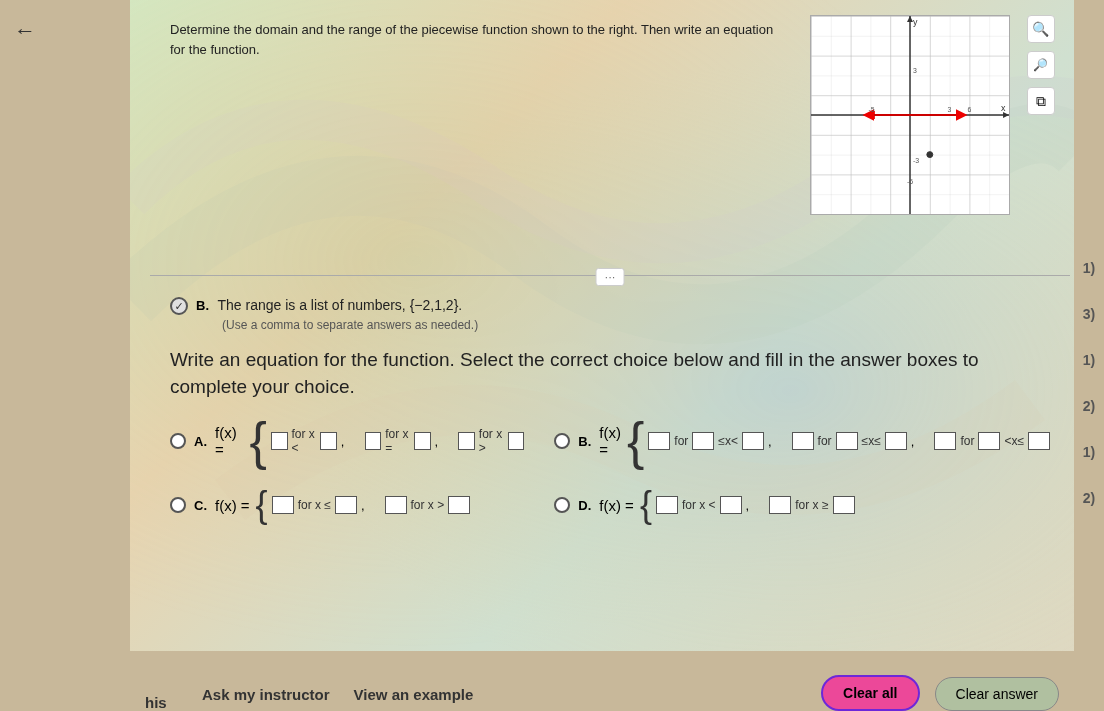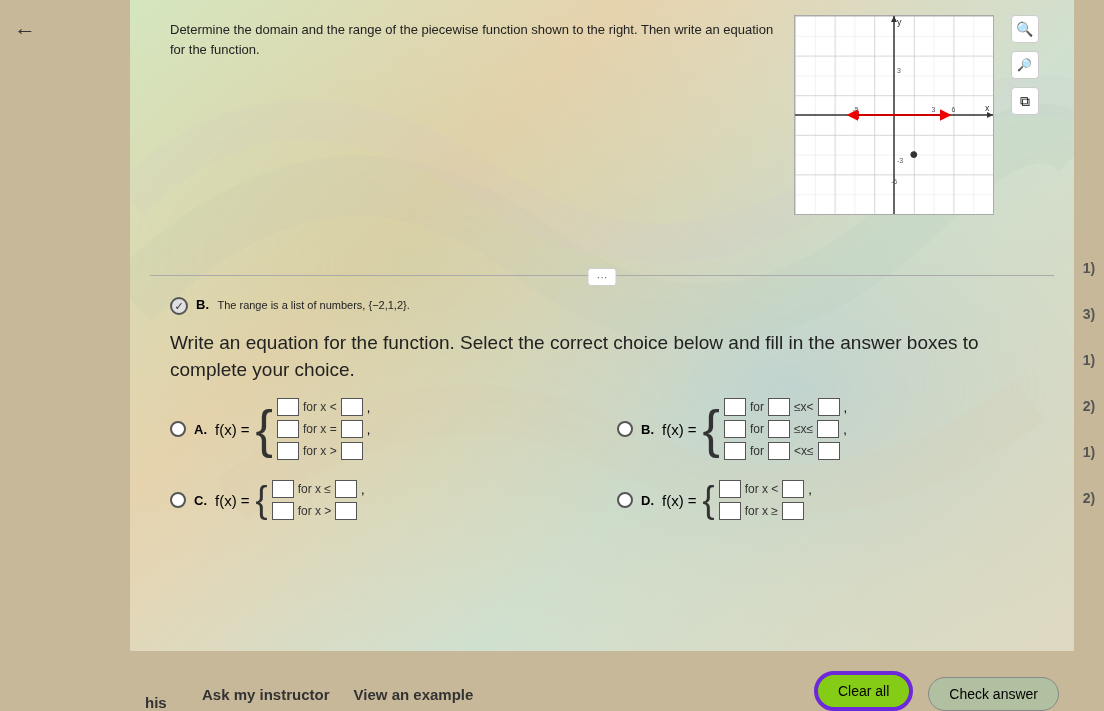--- a/index.html
+++ b/index.html
@@ -55,21 +55,21 @@
     .right-num {
       font-size: 14px;
       color: #555;
       font-weight: bold;
     }
 
     
     .content-area {
       flex: 1;
       background: linear-gradient(135deg, #d4e8c2 0%, #e8d4b0 30%, #d0e0d0 60%, #e0d8c0 100%);
-      padding: 10px 20px 0 20px;
+      padding: 10px 4px 0 20px;
       position: relative;
       overflow: hidden;
     }
 
     
     .graph-container {
       position: absolute;
       top: 5px;
       right: 50px;
       width: 210px;
@@ -174,21 +174,21 @@
       color: #333;
     }
 
     .option-b-label {
       font-weight: bold;
       font-size: 13px;
       margin-right: 4px;
     }
 
     .option-b-text {
-      font-size: 11px;
+      font-size: 14px;
       color: #222;
       line-height: 1.5;
     }
 
     .sub-text {
       font-size: 12px;
       color: #555;
       margin-left: 26px;
       margin-top: 2px;
     }
@@ -250,22 +250,21 @@
 
     .big-brace {
       font-size: 52px;
       line-height: 1;
       color: #333;
       font-weight: 100;
     }
 
     .piecewise-rows {
       display: flex;
-      flex-direction: column;
-      gap: 4px;
+      gap: 20px;
       justify-content: center;
     }
 
     .piecewise-row {
       display: flex;
       align-items: center;
       gap: 4px;
       font-size: 13px;
     }
 
@@ -312,27 +311,28 @@
       background: none;
       border: none;
       cursor: pointer;
       padding: 8px 12px;
       min-width: 140px;
     }
 
     .spacer { flex: 1; }
 
     .clear-btn {
-      background: #84cc16;
-      border: 4px solid #6d28d9;
+      background: #ec4899;
+      border: 2px solid #6d28d9;
       border-radius: 20px;
       padding: 8px 20px;
       font-size: 14px;
       cursor: pointer;
       margin-right: 15px;
+      font-weight: bold;
     }
 
     .check-answer-btn {
       background: #b0c0a0;
       border: 1px solid #888;
       border-radius: 20px;
       padding: 8px 20px;
       font-size: 14px;
       cursor: pointer;
     }
@@ -457,20 +457,21 @@
 
         <div class="answer-option-b">
           <div class="check-circle">
             <span class="check-mark">✓</span>
           </div>
           <div>
             <div>
               <span class="option-b-label">B.</span>
               <span class="option-b-text">The range is a list of numbers, {−2,1,2}.</span>
             </div>
+            <div class="sub-text">(Use a comma to separate answers as needed.)</div>
           </div>
         </div>
 
         <div class="write-equation-text">Write an equation for the function. Select the correct choice below and fill in the answer boxes to complete your choice.</div>
 
         <div class="function-choices">
 
           <div class="function-choice">
             <div class="radio-btn"></div>
             <div class="piecewise">
@@ -589,21 +590,21 @@
       </div>
 
     </div>
 
     <div class="bottom-bar">
       <span class="bottom-his">his</span>
       <button class="bottom-btn">Ask my instructor</button>
       <button class="bottom-btn">View an example</button>
       <div class="spacer"></div>
       <button class="clear-btn">Clear all</button>
-      <button class="check-answer-btn">Check answer</button>
+      <button class="check-answer-btn">Clear answer</button>
     </div>
 
   </div>
 
   <div class="right-sidebar">
     <span class="right-num">1)</span>
     <span class="right-num">3)</span>
     <span class="right-num">1)</span>
     <span class="right-num">2)</span>
     <span class="right-num">1)</span>

